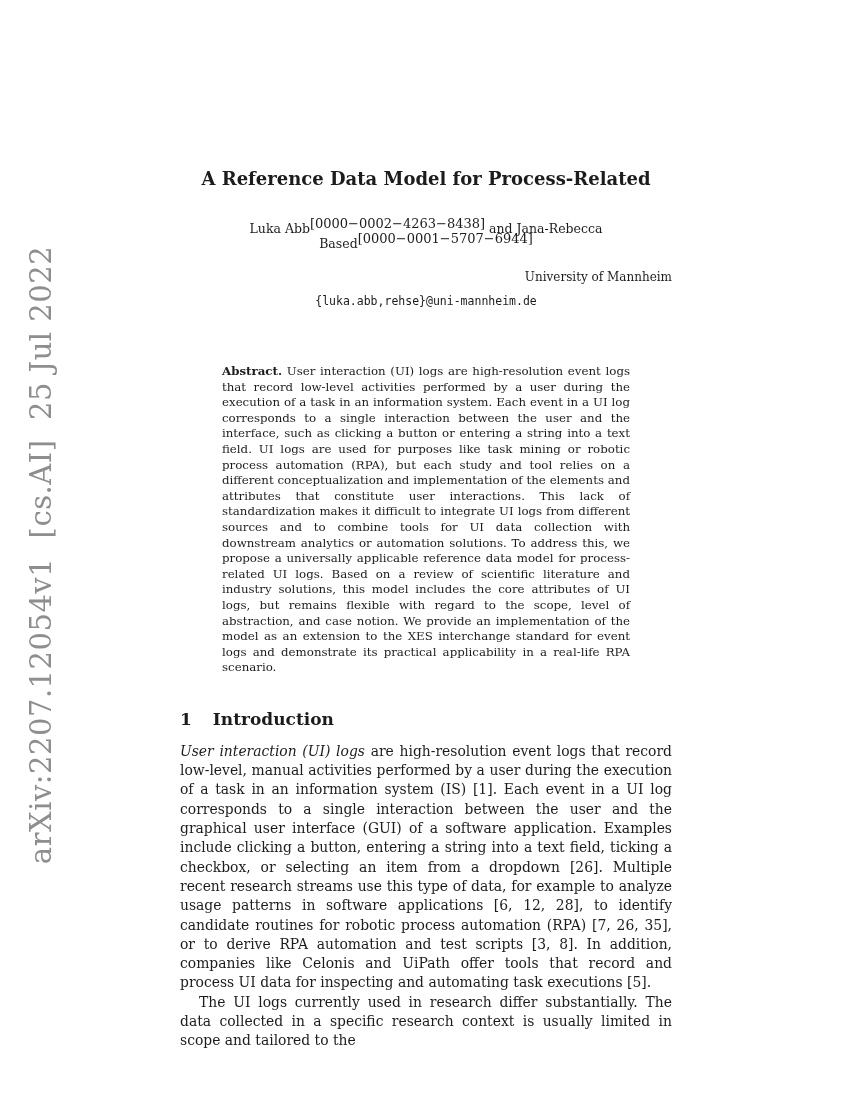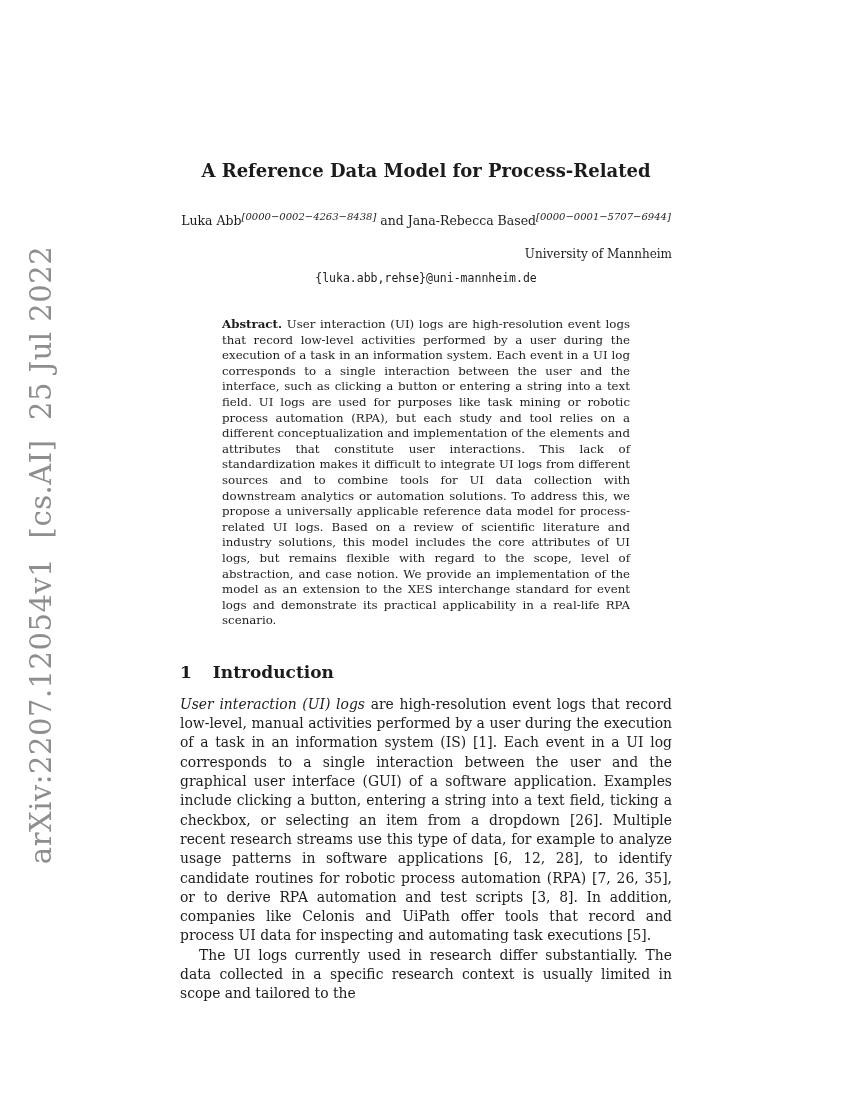--- a/index.html
+++ b/index.html
@@ -22,54 +22,53 @@
     top: 555px;
     transform: translate(-50%, -50%) rotate(-90deg);
     white-space: pre;
     font-size: 29px;
     color: #8e8e8e;
     letter-spacing: 0.5px;
   }
   .content {
     position: absolute;
     left: 180px;
-    top: 8px;
+    top: 16px;
     width: 492px;
   }
   .title {
     margin: 150px 0 0 0;
     font-size: 18px;
     font-weight: bold;
     text-align: center;
     line-height: 25px;
   }
   .title-line { display: block; }
   .authors {
     margin-top: 30px;
     text-align: center;
     font-size: 12.5px;
   }
   .authors sup {
-    font-size: 10px;
+    font-size: 13px;
     line-height: 0;
-    font-style: italic;
   }
   .affiliation {
     margin-top: 19px;
     text-align: right;
     font-size: 12px;
   }
   .email {
     margin-top: 10px;
     text-align: center;
     font-size: 11.5px;
     font-family: "DejaVu Sans Mono", monospace;
   }
   .abstract {
-    margin: 32px 0 0 42px;
+    margin: 56px 0 0 42px;
     width: 408px;
     font-size: 11.8px;
     line-height: 15.6px;
     text-align: justify;
   }
   .keywords {
     margin: 14px 0 0 42px;
     width: 408px;
     font-size: 11.8px;
     line-height: 15.6px;

